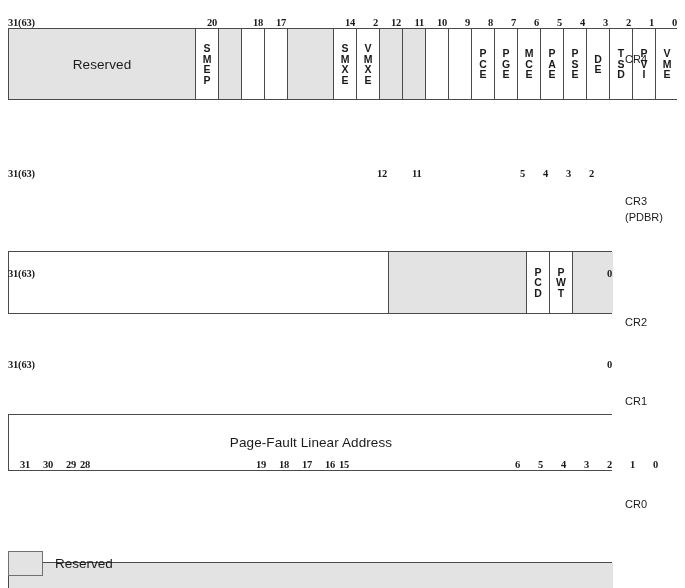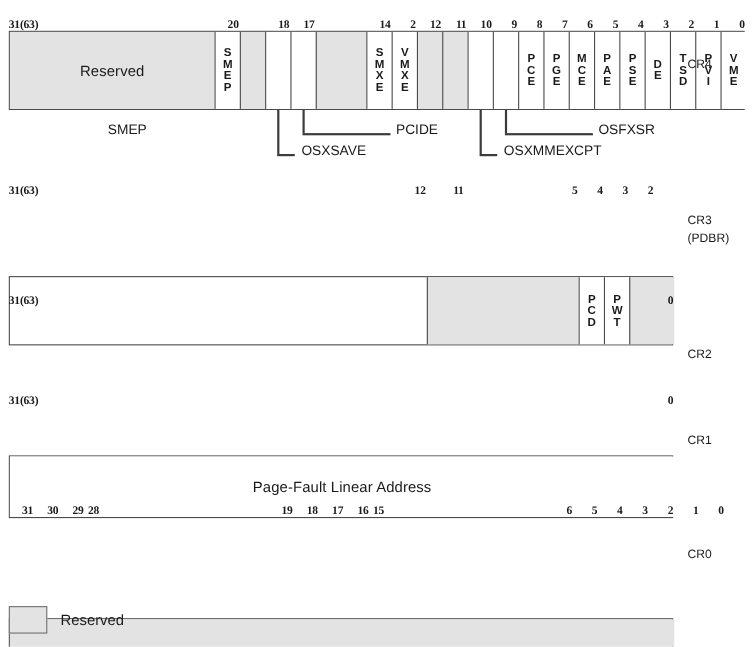--- a/index.html
+++ b/index.html
@@ -246,30 +246,15 @@
       <span class="l" style="left: 339px;">15</span>
       <span class="r" style="left: 520px;">6</span>
       <span class="r" style="left: 543px;">5</span>
       <span class="r" style="left: 566px;">4</span>
       <span class="r" style="left: 589px;">3</span>
       <span class="r" style="left: 612px;">2</span>
       <span class="r" style="left: 635px;">1</span>
       <span class="r" style="left: 658px;">0</span>
     </div>
     <div class="regname" style="left: 625px; top: 497px;">CR0</div>
-    <div class="callout-layer" style="height: 160px;">
-      <div class="cl-t" style="left: 98px; top: 112px;">SMEP</div>
-      <div class="cl-v" style="left: 252px; top: 100px; height: 40px;"></div>
-      <div class="cl-h" style="left: 252px; top: 140px; width: 16px;"></div>
-      <div class="cl-t" style="left: 274px; top: 131px;">OSXSAVE</div>
-      <div class="cl-v" style="left: 275px; top: 100px; height: 21px;"></div>
-      <div class="cl-h" style="left: 275px; top: 121px; width: 80px;"></div>
-      <div class="cl-t" style="left: 360px; top: 112px;">PCIDE</div>
-      <div class="cl-v" style="left: 436px; top: 100px; height: 40px;"></div>
-      <div class="cl-h" style="left: 436px; top: 140px; width: 16px;"></div>
-      <div class="cl-t" style="left: 458px; top: 131px;">OSXMMEXCPT</div>
-      <div class="cl-v" style="left: 459px; top: 100px; height: 21px;"></div>
-      <div class="cl-h" style="left: 459px; top: 121px; width: 80px;"></div>
-      <div class="cl-t" style="left: 544px; top: 112px;">OSFXSR</div>
-    </div>
     <div class="legend-sw" style="left: 8px; top: 551px; width: 35px; height: 25px;"></div>
     <div class="legend-tx" style="left: 55px; top: 556px;">Reserved</div>
   </div>
 
 </body></html>

